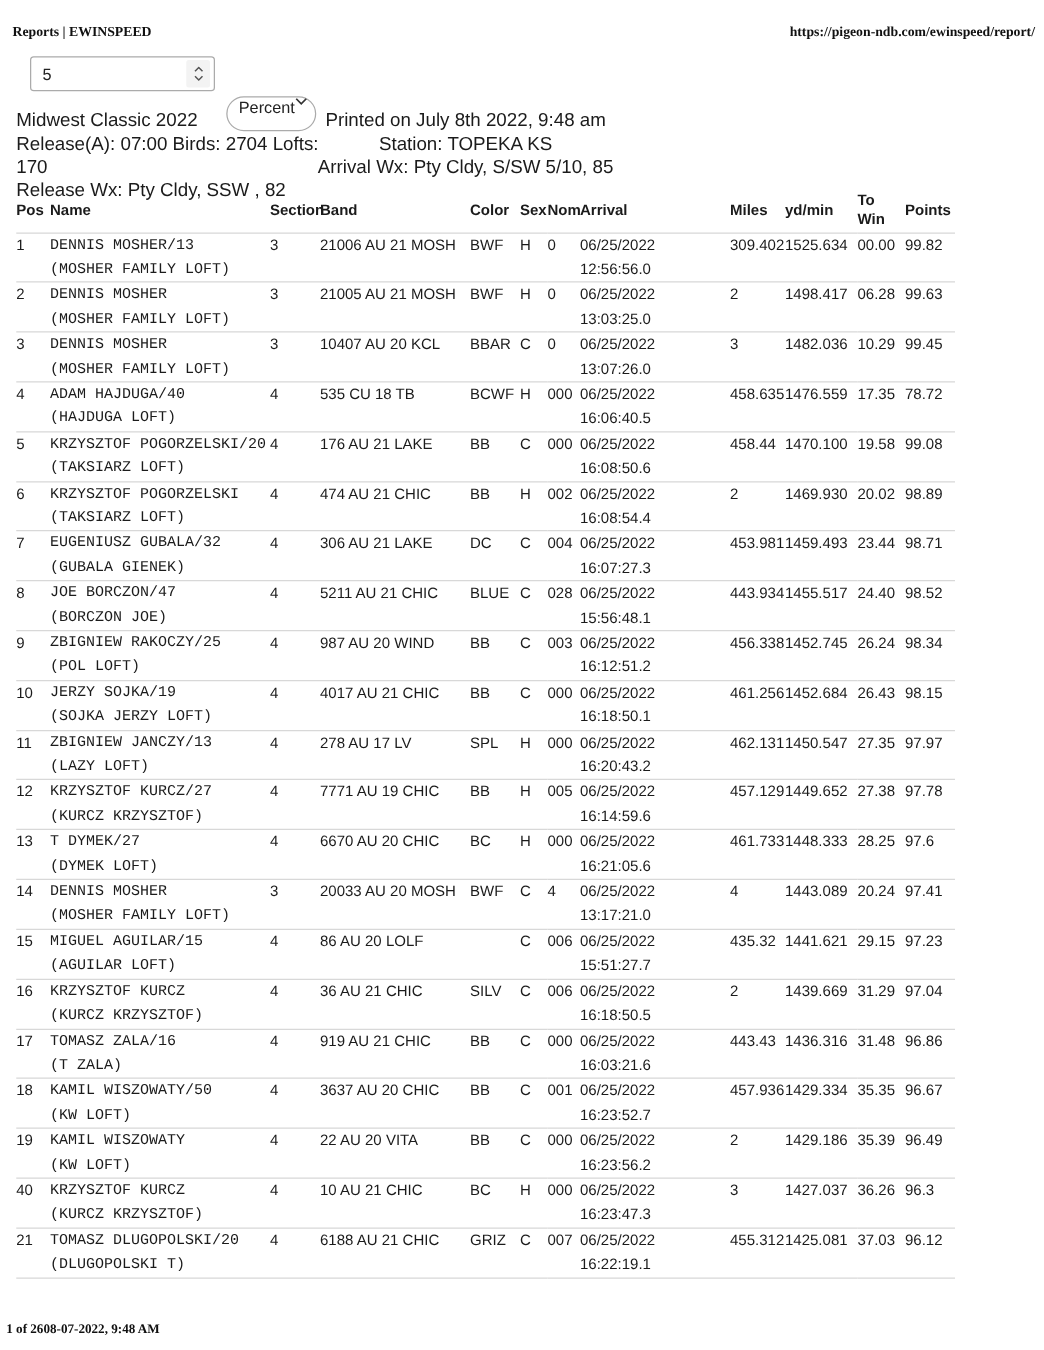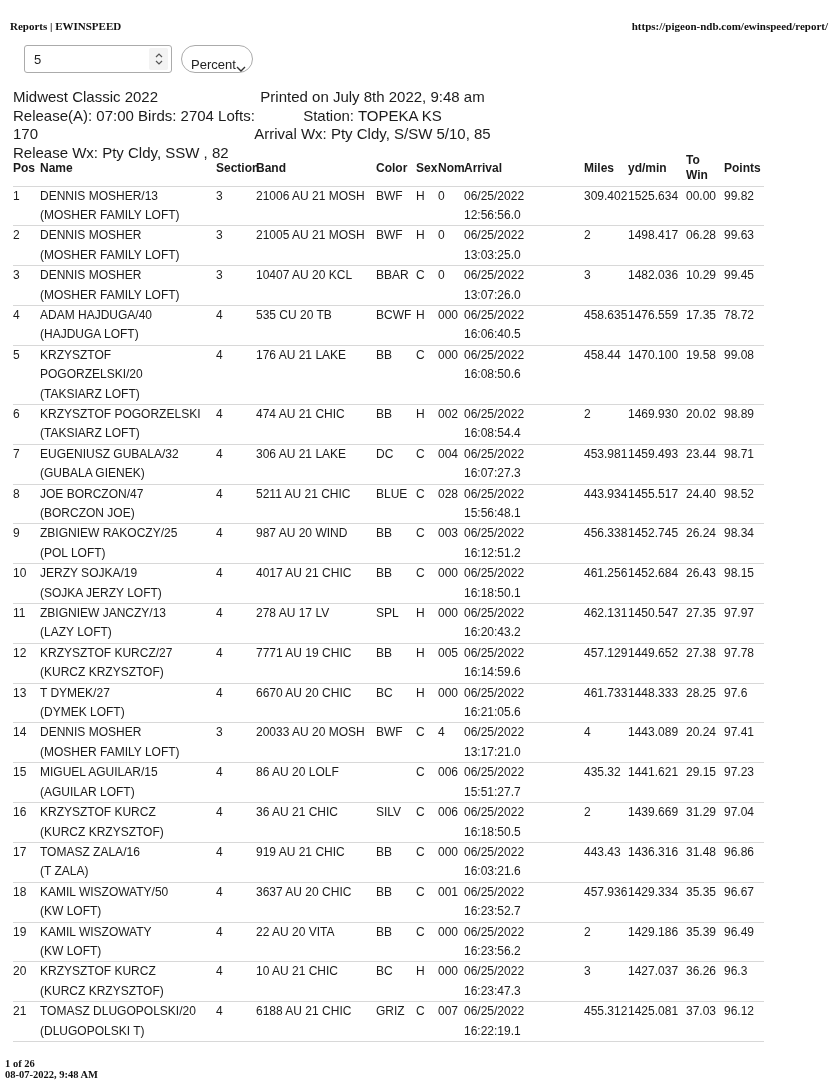--- a/index.html
+++ b/index.html
@@ -10,39 +10,39 @@
   }
   
   .print-bar {
     position:absolute; left:10px; right:7px; top:20px;
     display:flex; justify-content:space-between;
     font-family:"Liberation Serif", serif; font-weight:700; font-size:11px; color:#111;
   }
   .print-foot {
     position:absolute; left:5px; right:4px; top:1058px;
     display:flex; justify-content:flex-start;
-    font-family:"Liberation Serif", serif; font-weight:700; font-size:10.5px; color:#111;flex-direction:column;
+    font-family:"Liberation Serif", serif; font-weight:700; font-size:10.5px; color:#111;
   }
   
   .controls { position:absolute; left:24px; top:45px; display:flex; gap:9px; }
   .num-wrap { position:relative; width:148px; height:28px; }
   .num-wrap input {
     width:100%; height:100%; border:1px solid #ababab; border-radius:3px;
     padding:0 28px 0 9px; font-family:"Liberation Sans", sans-serif; font-size:13px; color:#222;
     outline:none; background:#fff;
   }
   .spinner {
     position:absolute; right:4px; top:3px; bottom:3px; width:19px;
     background:#f3f3f3; border-radius:2px;
     display:flex; flex-direction:column; align-items:center; justify-content:center; gap:2px;
   }
   .sel {
     width:72px; height:28px; border:1px solid #ababab; border-radius:14px; background:#fff;
-    display:flex; align-items:flex-end; justify-content:space-between;
-    padding:0 7px 0 9px; font-size:13px; color:#222; cursor:default;
+    display:flex; align-items:flex-start; justify-content:space-between;
+    padding:0 7px 0 9px; font-size:13px; color:#222; cursor:default;margin-top:32px;
   }
   .chev svg, .spin-ic svg { display:block; }
   
   .rpt-head {
     position:absolute; top:88px; left:0; width:835px;
     display:grid; grid-template-columns:278px 279px 278px;
     font-size:15px; line-height:18.6px;
   }
   .rpt-head .c1 { padding-left:13px; }
   .rpt-head .c2 { text-align:center; }
@@ -56,21 +56,21 @@
   .results th {
     text-align:left; font-weight:700; padding:0; height:35px;
     vertical-align:middle; line-height:15px;
     border-bottom:1px solid #d8d8d8; white-space:nowrap; overflow:visible;
   }
   .results th.wrap { white-space:normal; }
   .results td {
     vertical-align:top; padding:0; line-height:19.4px;
     border-bottom:1px solid #d8d8d8; white-space:nowrap; overflow:visible;
   }
-  .results td.wrapcell { white-space:normal; }
+  .results td.wrapcell { white-space:normal;font-family:Liberation Mono, monospace; }
   .blk { display:block; }
 </style>
 </head>
 <body>
 
 <div class="print-bar">
   <span>Reports | EWINSPEED</span>
   <span>https://pigeon-ndb.com/ewinspeed/report/</span>
 </div>
 
@@ -205,21 +205,21 @@
     <td>10.29</td>
     <td>99.45</td>
   </tr>
       <tr>
     <td>4</td>
     <td class="wrapcell">
       <span class="blk">ADAM HAJDUGA/40</span>
       <span class="blk">(HAJDUGA LOFT)</span>
     </td>
     <td>4</td>
-    <td>535 CU 20 TB</td>
+    <td>535 CU 18 TB</td>
     <td>BCWF</td>
     <td>H</td>
     <td>000</td>
     <td>
       <span class="blk">06/25/2022</span>
       <span class="blk">16:06:40.5</span>
     </td>
     <td>458.635</td>
     <td>1476.559</td>
     <td>17.35</td>
@@ -519,21 +519,21 @@
     <td>
       <span class="blk">06/25/2022</span>
       <span class="blk">16:23:56.2</span>
     </td>
     <td>2</td>
     <td>1429.186</td>
     <td>35.39</td>
     <td>96.49</td>
   </tr>
       <tr>
-    <td>20</td>
+    <td>40</td>
     <td class="wrapcell">
       <span class="blk">KRZYSZTOF KURCZ</span>
       <span class="blk">(KURCZ KRZYSZTOF)</span>
     </td>
     <td>4</td>
     <td>10 AU 21 CHIC</td>
     <td>BC</td>
     <td>H</td>
     <td>000</td>
     <td>

